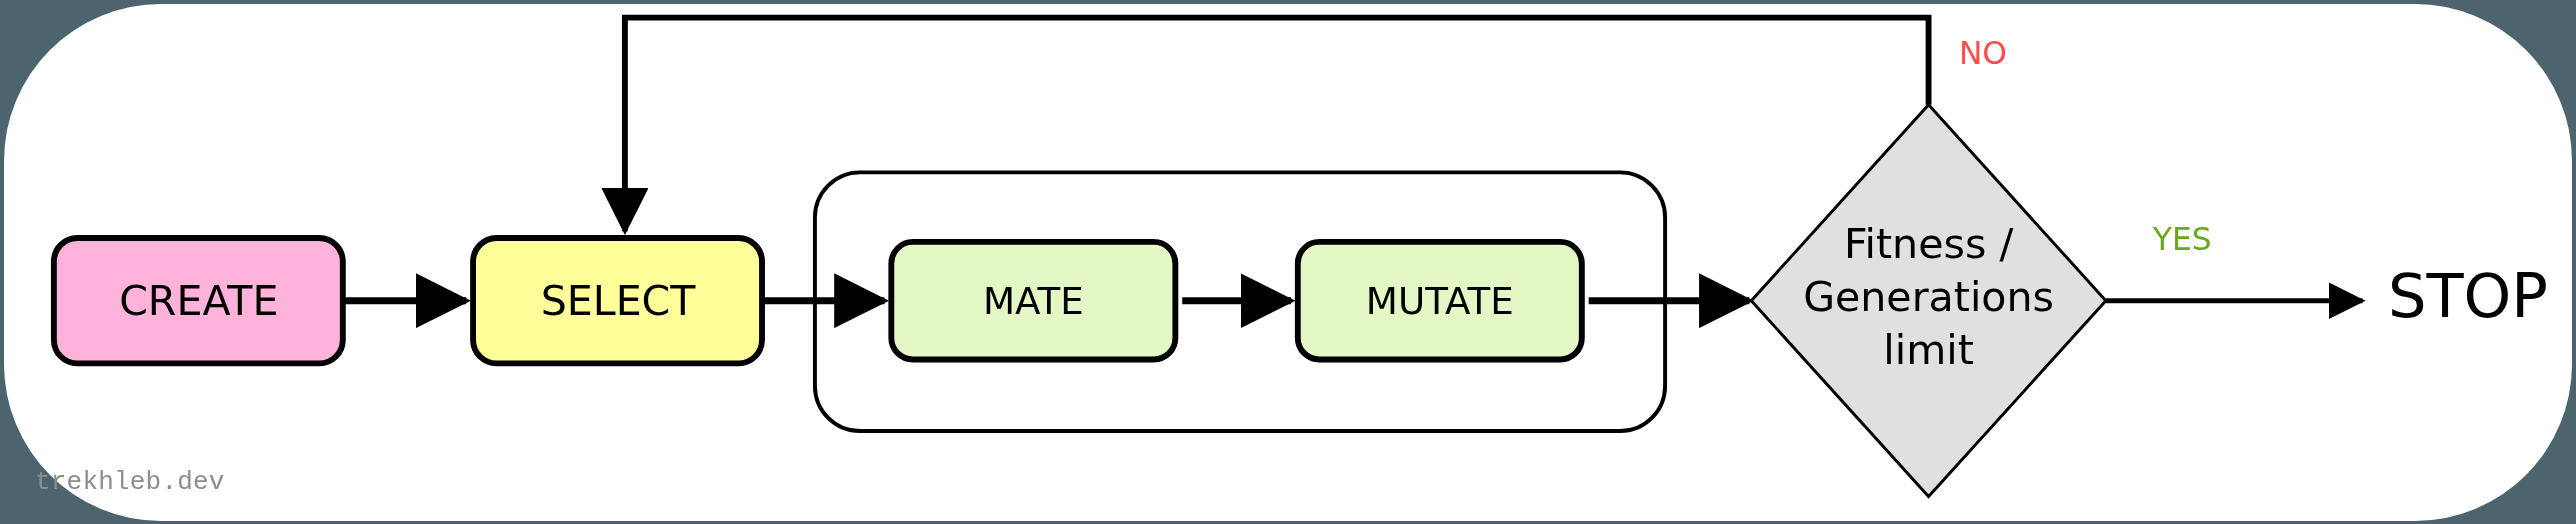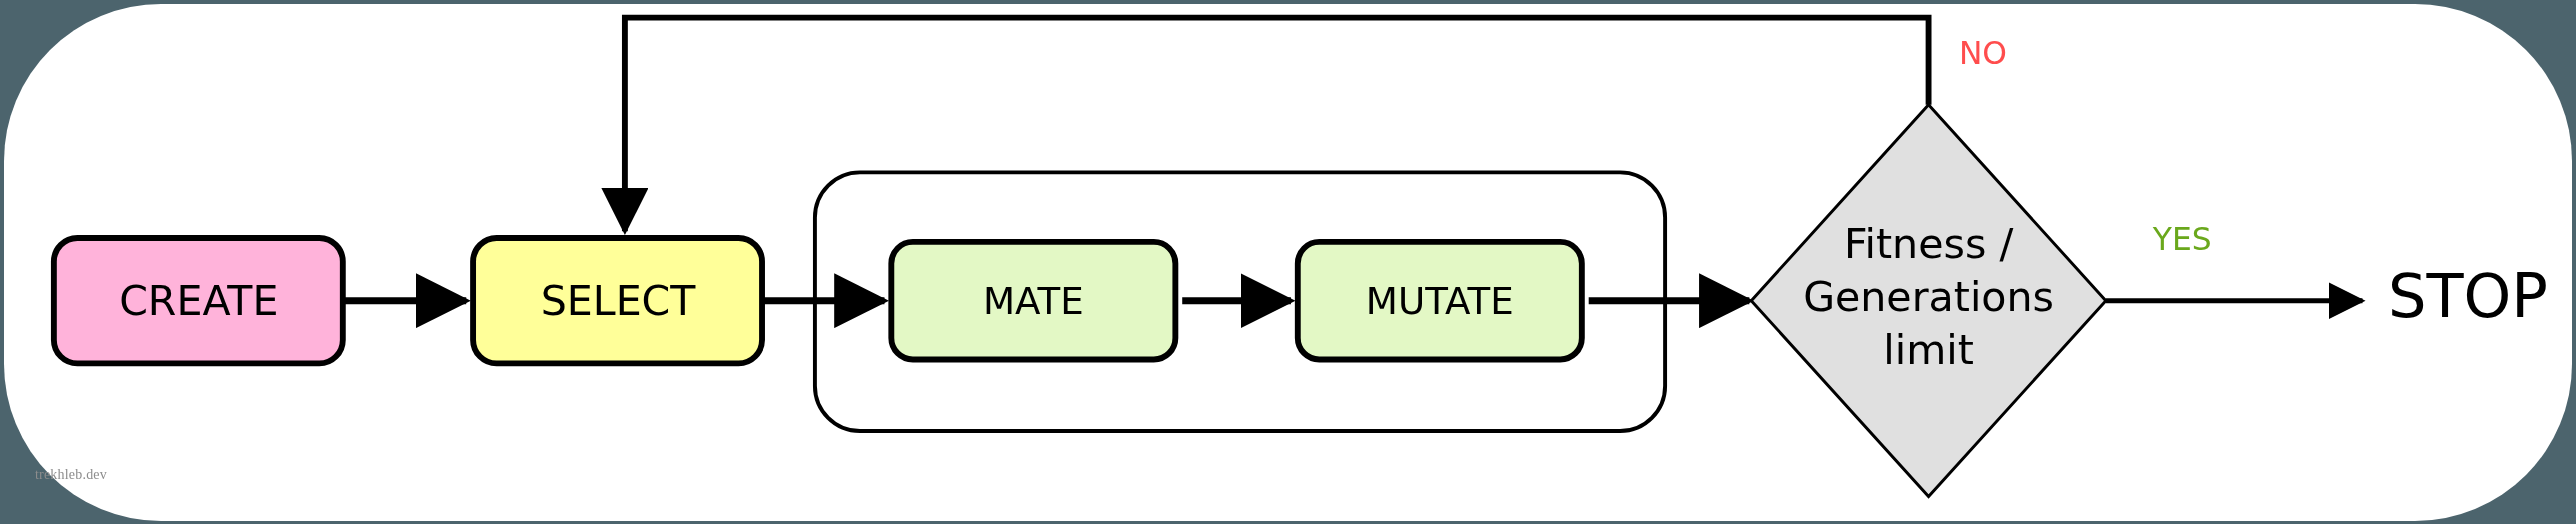--- a/index.html
+++ b/index.html
@@ -35,22 +35,22 @@
   .node-label {
     font-family: "DejaVu Sans", sans-serif;
     fill: #000000;
     text-anchor: middle;
     dominant-baseline: middle;
   }
   .watermark {
     position: absolute;
     left: 35px;
     top: 467px;
-    font-family: Liberation Serif, serif;
-    font-size: 14px;
+    font-family: Liberation Mono, monospace;
+    font-size: 26px;
     color: #8d8d8d;
     letter-spacing: 0.2px;
     user-select: none;
   }
 </style>
 </head>
 <body>
 
 <div id="stage">
   <div id="backdrop"></div>

